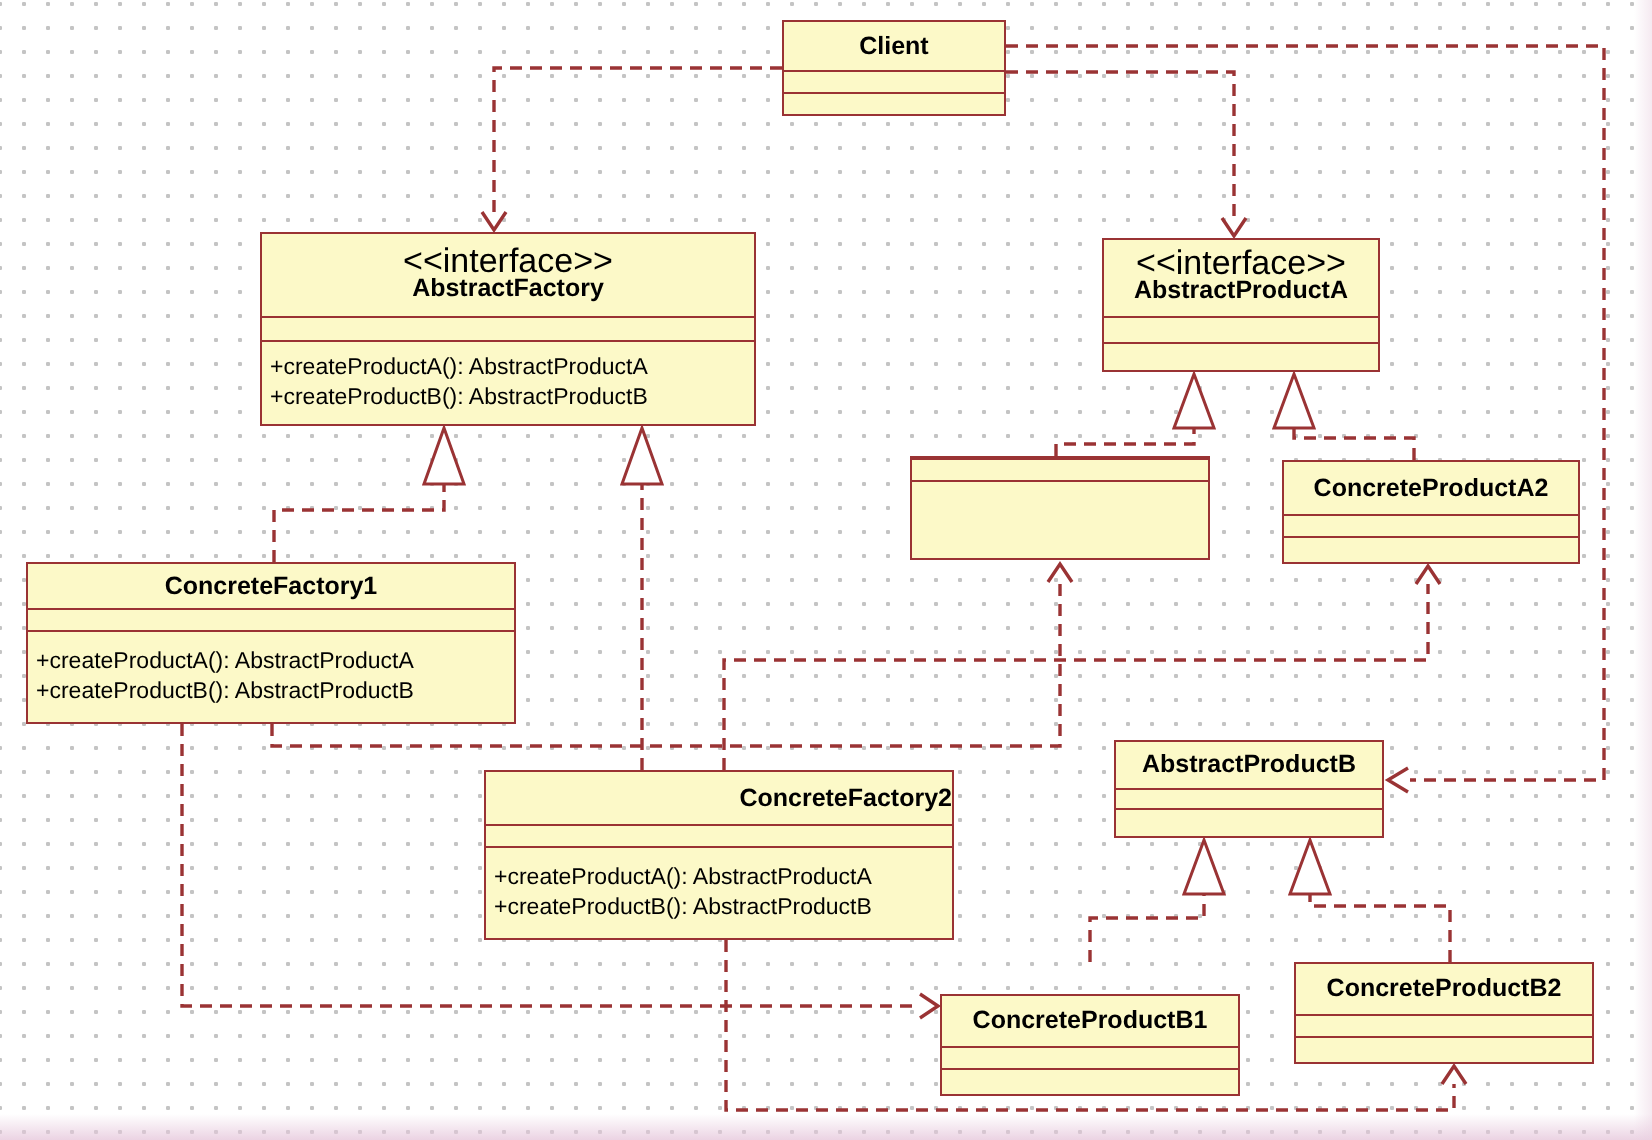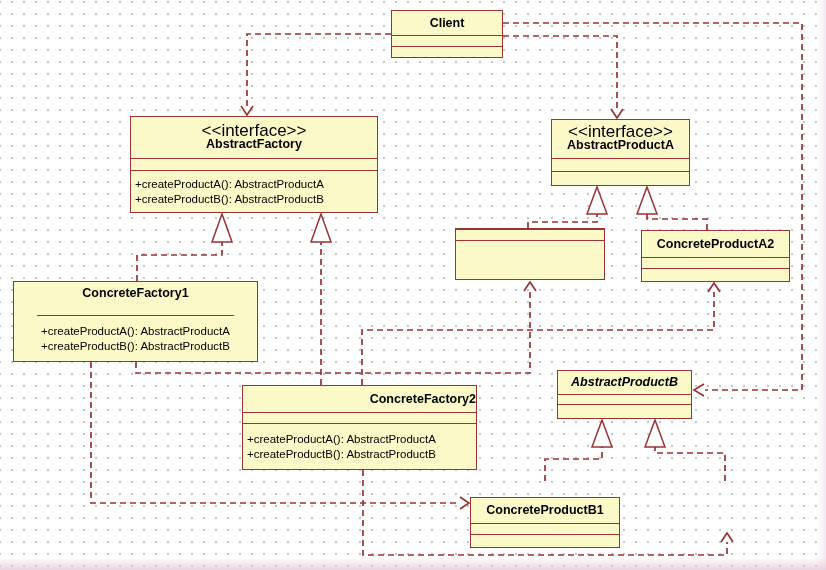--- a/index.html
+++ b/index.html
@@ -149,21 +149,21 @@
   </div>
 
   <div class="uml-class" style="left:641px;top:230px;width:149px;height:52px;">
     <div class="cmp cmp-title" style="height:26px;">
       <div class="cls-name">ConcreteProductA2</div>
     </div>
     <div class="cmp cmp-attrs" style="height:11px;"></div>
     <div class="cmp cmp-ops"></div>
   </div>
 
-  <div class="uml-class" style="left:13px;top:281px;width:245px;height:81px;align-items:center;">
+  <div class="uml-class" style="left:13px;top:281px;width:245px;height:81px;">
     <div class="cmp cmp-title" style="height:22px;">
       <div class="cls-name">ConcreteFactory1</div>
     </div>
     <div class="cmp cmp-attrs" style="height:11px;"></div>
     <div class="cmp cmp-ops">
       <div class="op-line">+createProductA(): AbstractProductA</div>
       <div class="op-line">+createProductB(): AbstractProductB</div>
     </div>
   </div>
 
@@ -172,31 +172,38 @@
       <div class="cls-name">ConcreteFactory2</div>
     </div>
     <div class="cmp cmp-attrs" style="height:11px;"></div>
     <div class="cmp cmp-ops">
       <div class="op-line">+createProductA(): AbstractProductA</div>
       <div class="op-line">+createProductB(): AbstractProductB</div>
     </div>
   </div>
 
   <div class="uml-class" style="left:557px;top:370px;width:135px;height:49px;">
-    <div class="cmp cmp-title" style="height:23px;font-style:italic;">
+    <div class="cmp cmp-title" style="height:23px;">
       <div class="cls-name">AbstractProductB</div>
     </div>
     <div class="cmp cmp-attrs" style="height:10px;"></div>
     <div class="cmp cmp-ops"></div>
   </div>
 
   <div class="uml-class" style="left:470px;top:497px;width:150px;height:51px;">
     <div class="cmp cmp-title" style="height:25px;">
       <div class="cls-name">ConcreteProductB1</div>
     </div>
     <div class="cmp cmp-attrs" style="height:11px;"></div>
     <div class="cmp cmp-ops"></div>
   </div>
 
+  <div class="uml-class" style="left:647px;top:481px;width:150px;height:51px;">
+    <div class="cmp cmp-title" style="height:25px;">
+      <div class="cls-name">ConcreteProductB2</div>
+    </div>
+    <div class="cmp cmp-attrs" style="height:11px;"></div>
+    <div class="cmp cmp-ops"></div>
+  </div>
 
   <div class="edge-fade-bottom"></div>
   <div class="edge-fade-right"></div>
 </div>
 
 </body></html>

